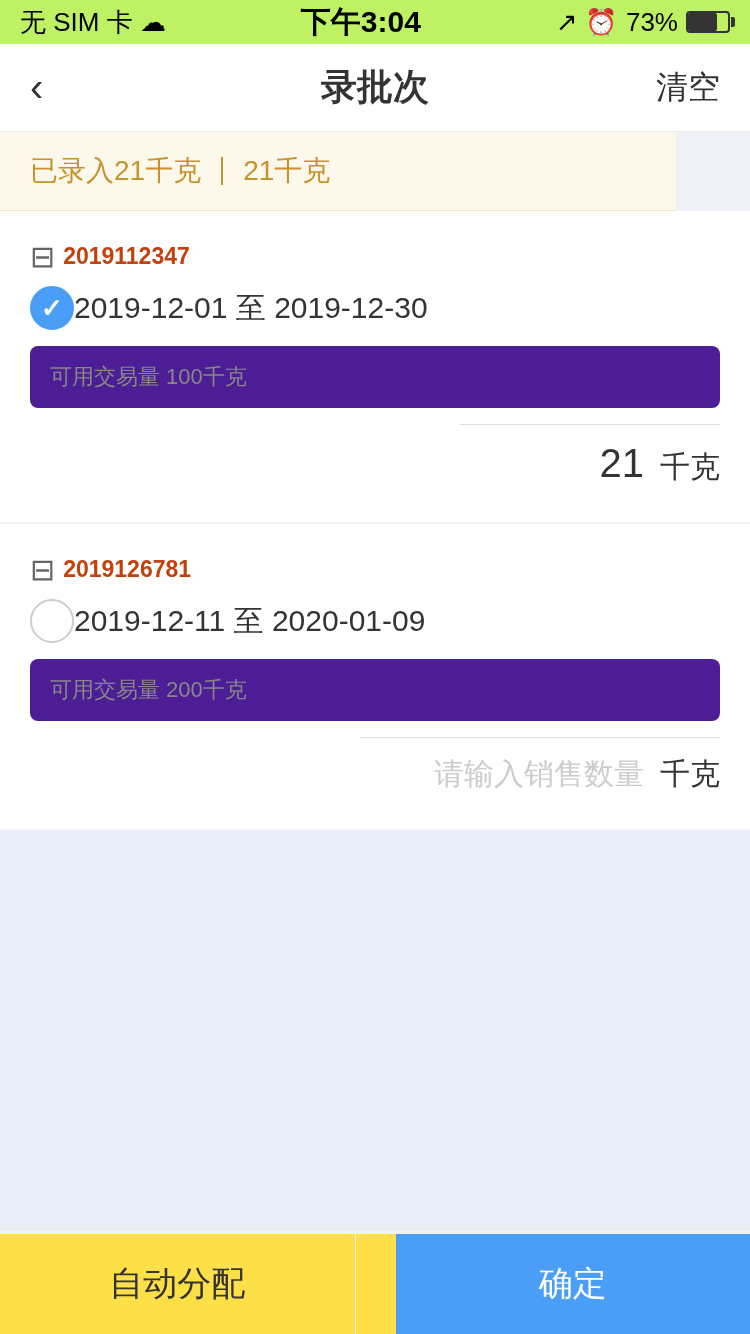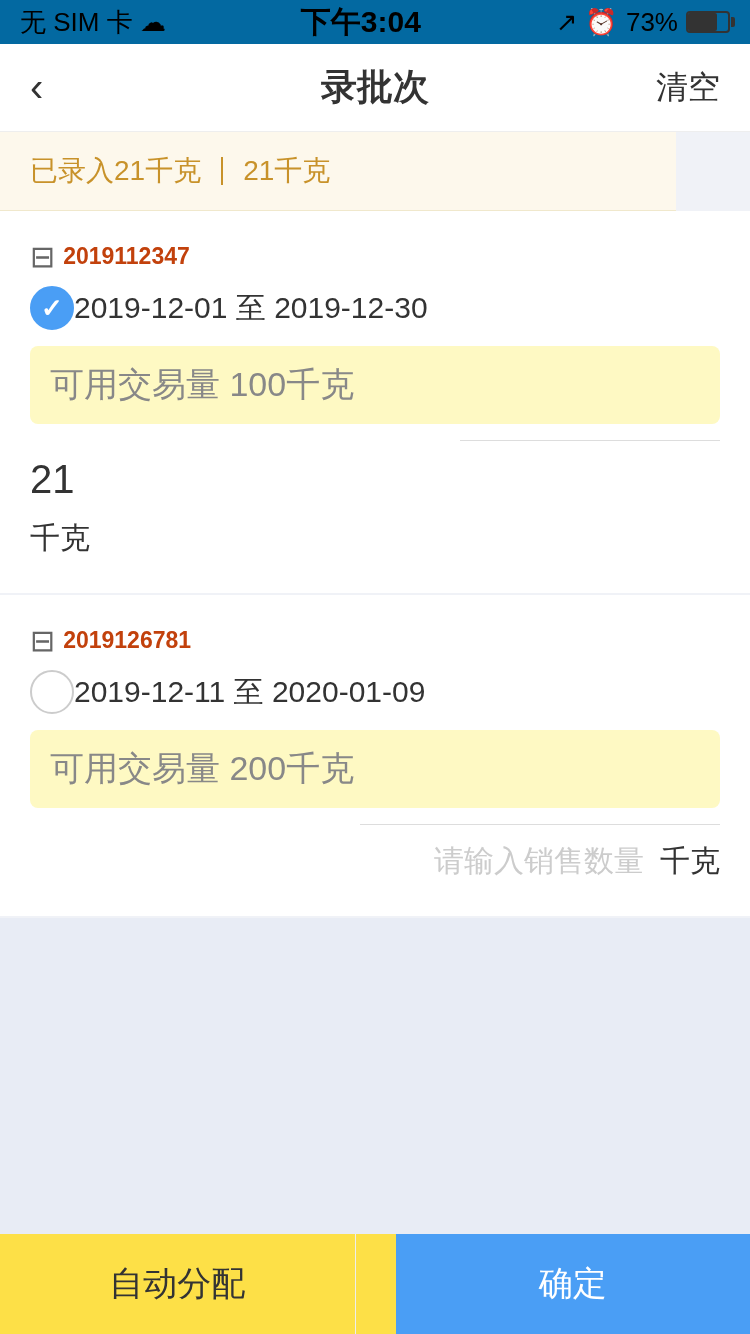--- a/index.html
+++ b/index.html
@@ -9,21 +9,21 @@
       min-height: 1334px;
       font-family: -apple-system, "PingFang SC", "Helvetica Neue", sans-serif;
       background: #f0f2f7;
       overflow-x: hidden;
     }
 
     
     .status-bar {
       width: 750px;
       height: 44px;
-      background: #0369a1;
+      background: #bef264;
       display: flex;
       align-items: center;
       justify-content: space-between;
       padding: 0 20px;
       font-size: 26px;
       font-weight: 500;
     }
     .status-left {
       display: flex;
       align-items: center;
@@ -168,35 +168,34 @@
       color: #fff;
       font-size: 26px;
       font-weight: bold;
     }
     .date-text {
       font-size: 30px;
       color: #333;
     }
 
     .avail-row {
-      background: #fef9c3;
+      background: #4c1d95;
       border-radius: 8px;
       padding: 16px 20px;
-      font-size: 34px;
+      font-size: 22px;
       color: #888;
       margin-bottom: 16px;
     }
 
     .quantity-row {
       display: flex;
       align-items: baseline;
       justify-content: flex-end;
       gap: 16px;
       padding: 10px 0 6px 0;
-      flex-direction: column;
     }
     .quantity-value {
       font-size: 40px;
       color: #333;
       font-weight: 500;
     }
     .quantity-unit {
       font-size: 30px;
       color: #333;
     }

